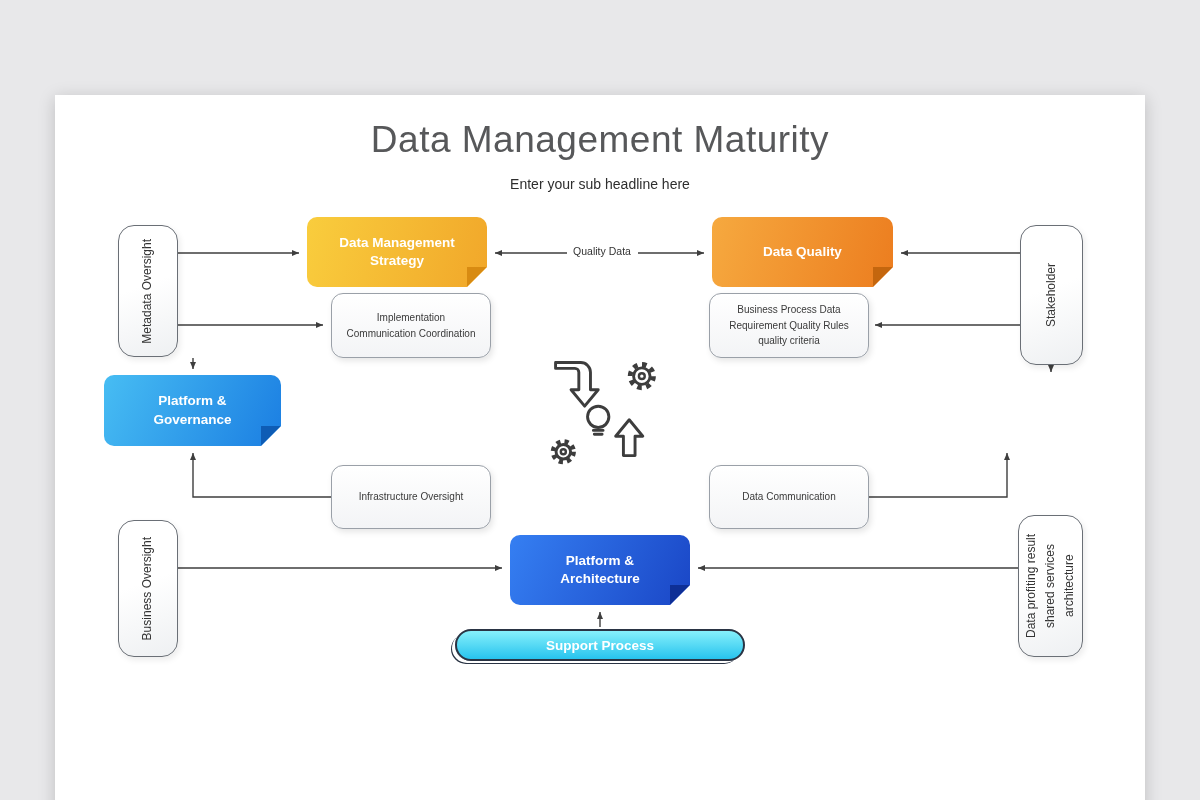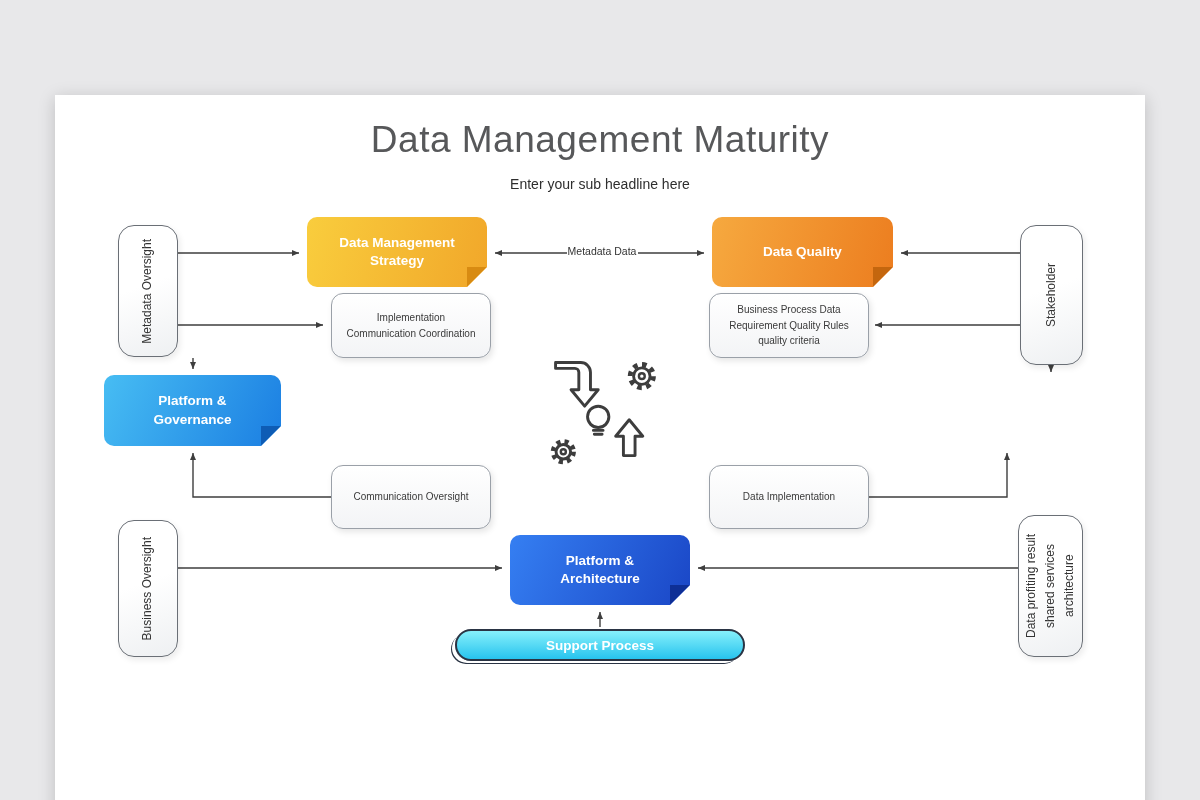--- a/index.html
+++ b/index.html
@@ -142,27 +142,27 @@
     <span>Support Process</span>
   </div>
 
   <div class="abs detail-node" style="left:276px;top:198px;width:160px;height:65px;">
     <span>Implementation Communication Coordination</span>
   </div>
   <div class="abs detail-node" style="left:654px;top:198px;width:160px;height:65px;">
     <span>Business Process Data Requirement Quality Rules quality criteria</span>
   </div>
   <div class="abs detail-node" style="left:276px;top:370px;width:160px;height:64px;">
-    <span>Communication Oversight</span>
+    <span>Infrastructure Oversight</span>
   </div>
   <div class="abs detail-node" style="left:654px;top:370px;width:160px;height:64px;">
-    <span>Data Implementation</span>
+    <span>Data Communication</span>
   </div>
 
-  <div class="abs official">Metadata Data</div>
+  <div class="abs official">Quality Data</div>
 
   <svg class="abs" style="left:487px;top:258px;" width="126" height="118" viewBox="0 0 130 118">
     <g fill="none" stroke="#3d3d3d" stroke-width="3" stroke-linejoin="round" stroke-linecap="round">
       <path d="M14 8 h26 a10 10 0 0 1 10 10 v18 h8 l-14 17 -14 -17 h8 v-18 a4 4 0 0 0 -4 -4 h-20 z"></path>
       <path d="M84 104 v-20 h-8 l14 -17 14 17 h-8 v20 z"></path>
       <circle cx="58" cy="64" r="11"></circle>
       <path d="M53 78 h10 M54 82 h8"></path>
       <g transform="translate(103,22)">
         <circle r="12" stroke-width="5" stroke-dasharray="4.7 4.7" stroke-linecap="butt"></circle>
         <circle r="8.5"></circle>

